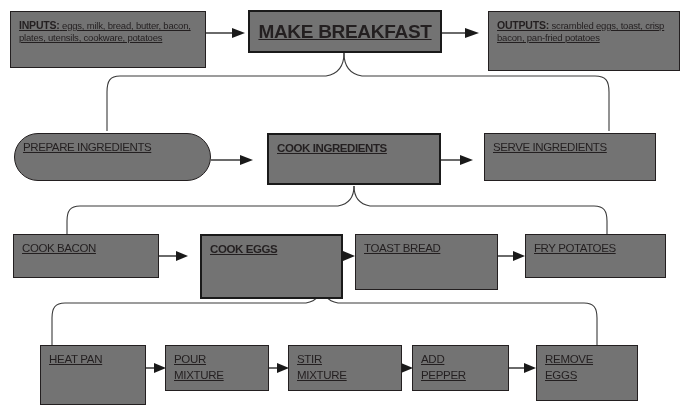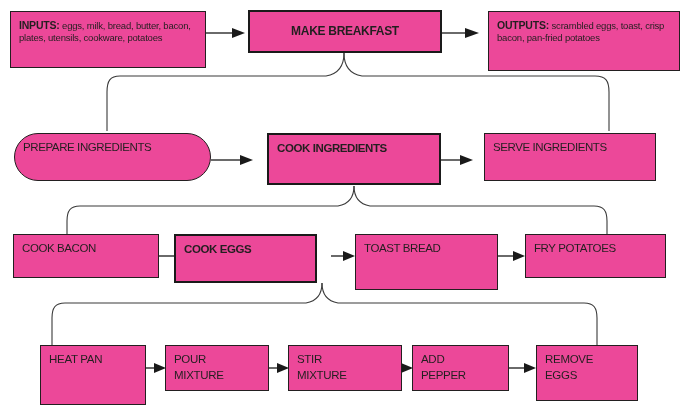--- a/index.html
+++ b/index.html
@@ -12,25 +12,26 @@
     width: 690px;
     height: 405px;
     background: #ffffff;
     font-family: "Liberation Sans", sans-serif;
     overflow: hidden;
   }
   .node {
     position: absolute;
     box-sizing: border-box;
     border: 1px solid #231f20;
-    background: #ec4899;
+    background: #737373;
     color: #231f20;
     display: flex;
     align-items: flex-start;
     justify-content: flex-start;
+    text-decoration: underline;
   }
   .node.strong {
     border-width: 2px;
     border-color: #1a1a1a;
   }
   .node .label {
     display: block;
     padding: 6px 8px 0 8px;
     line-height: 1.25;
     letter-spacing: -0.2px;
@@ -44,21 +45,21 @@
     font-weight: bold;
     font-size: 10.5px;
   }
   
   .title-node {
     align-items: center;
     justify-content: center;
   }
   .title-node .label {
     padding: 0;
-    font-size: 12px;
+    font-size: 19px;
     font-weight: bold;
     letter-spacing: -0.3px;
     text-align: center;
   }
   
   .proc .label {
     font-size: 11.5px;
     letter-spacing: -0.4px;
   }
   .proc.strong .label {
@@ -207,21 +208,21 @@
   </div>
 
   <div class="node proc strong" style="left:267px; top:133px; width:174px; height:52px;">
     <span class="label">COOK INGREDIENTS</span>
   </div>
 
   <div class="node proc" style="left:13px; top:234px; width:146px; height:44px;">
     <span class="label">COOK BACON</span>
   </div>
 
-  <div class="node proc strong" style="left:174px; top:234px; width:143px; height:49px;">
+  <div class="node proc strong" style="left:200px; top:234px; width:143px; height:65px;">
     <span class="label">COOK EGGS</span>
   </div>
 
   <div class="node proc" style="left:355px; top:234px; width:143px; height:56px;">
     <span class="label">TOAST BREAD</span>
   </div>
 
   <div class="node proc" style="left:525px; top:234px; width:141px; height:44px;">
     <span class="label">FRY POTATOES</span>
   </div>

